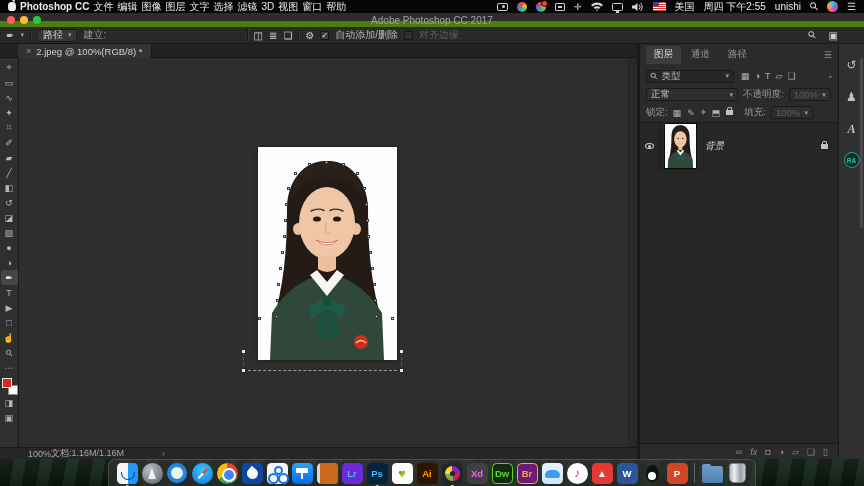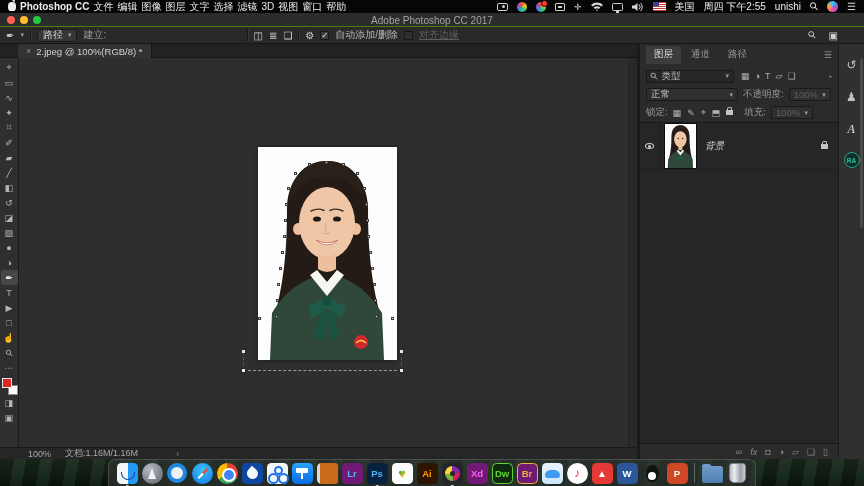--- a/index.html
+++ b/index.html
@@ -27,42 +27,42 @@
   .disp-ico { width:11px; height:8px; border:1px solid #cfcfcf; border-radius:1.5px; position:relative; }
   .disp-ico::after { content:''; position:absolute; left:3px; bottom:-3px; width:3px; height:2px; background:#cfcfcf; }
   .flag { width:13px; height:9px; background:repeating-linear-gradient(180deg,#c53b34 0 1px,#fff 1px 2px); position:relative; border-radius:1px; }
   .flag::after { content:''; position:absolute; left:0; top:0; width:6px; height:4px; background:#3a3f8f; }
   .mag { transform:rotate(-45deg); font-size:11px; line-height:1; }
   .siri { width:11px; height:11px; border-radius:50%; background:conic-gradient(#37c6f4,#8e5bd6,#ef4f9b,#f9a13b,#37c6f4); }
   .mb-txt { white-space:nowrap; }
 
   
   .appwin { left:0; top:13px; width:864px; height:446px; background:#1d1d1d; }
-  .titlebar { left:0; top:13px; width:864px; height:14px; background:#2c2c2c; border-bottom:1px solid #4d7c0f; }
+  .titlebar { left:0; top:13px; width:864px; height:14px; background:#2c2c2c; border-bottom:6px solid #4d7c0f; }
   .tl { position:absolute; top:3px; width:8px; height:8px; border-radius:50%; }
   .tl.r { left:7px;  background:#ff5f57; }
   .tl.y { left:20px; background:#febc2e; }
   .tl.g { left:33px; background:#28c840; }
   .win-title { position:absolute; left:0; right:0; top:2px; text-align:center; color:#a5a5a5; font-size:10px; }
 
   
   .optionsbar { left:0; top:27px; width:864px; height:17px; background:#292929; border-bottom:1px solid #171717;
     display:flex; align-items:center; gap:6px; padding:0 6px; color:#b9b9b9; }
   .ob-sep { width:1px; height:12px; background:#1a1a1a; box-shadow:1px 0 0 #3a3a3a; }
   .ob-ico { font-size:10px; color:#cfcfcf; }
   .caret { font-size:7px; color:#9a9a9a; }
   .ob-select { display:flex; align-items:center; gap:5px; background:#363636; border:1px solid #1c1c1c;
     border-radius:2px; height:13px; padding:0 5px; color:#d6d6d6; }
   .ob-btn { background:#404040; border:1px solid #1c1c1c; border-radius:2px; height:13px;
     display:flex; align-items:center; padding:0 7px; color:#d9d9d9;margin-top:48px; }
   .ob-label { color:#9f9f9f; }
   .chk { width:9px; height:9px; border:1px solid #171717; background:#3c3c3c; border-radius:1px;
     display:inline-flex; align-items:center; justify-content:center; font-size:8px; color:#e8e8e8; }
   .chk.off { color:transparent; background:#2f2f2f; }
-  .dim { color:#5d5d5d;text-decoration:underline; }
+  .dim { color:#5d5d5d; }
   .ob-right { margin-left:auto; display:flex; gap:12px; padding-right:20px; }
 
   
   .tabbar { left:0; top:44px; width:637px; height:14px; background:#222222; border-bottom:1px solid #161616; display:flex; }
   .doctab { margin-left:18px; background:#333333; border-right:1px solid #161616; height:14px;
     display:flex; align-items:center; gap:5px; padding:0 8px; color:#d2d2d2; font-size:9.5px; }
   .doctab .x { color:#8f8f8f; font-size:9px; }
 
   
   .toolbar { left:0; top:58px; width:19px; height:389px; background:#2f2f2f; border-right:1px solid #1a1a1a;
@@ -81,21 +81,21 @@
   .photo { position:absolute; left:239px; top:89px; width:139px; height:213px; box-shadow:0 0 4px rgba(0,0,0,.5); }
   .anchor { position:absolute; width:3px; height:3px; background:#ececec; border:1px solid #3a3a3a; }
   .tbox { position:absolute; left:224px; top:294px; width:159px; height:19px;
     border-bottom:1px dashed #9a9a9a; border-left:1px dashed rgba(154,154,154,.45); border-right:1px dashed rgba(154,154,154,.45); }
   .handle { position:absolute; width:5px; height:5px; background:#e8e8e8; border:1px solid #2a2a2a; }
 
   
   .statusbar { left:0; top:447px; width:637px; height:12px; background:#262626; border-top:1px solid #1a1a1a;
     display:flex; align-items:center; font-size:9px; color:#a8a8a8; }
   .sb-zoom { margin-left:28px; }
-  .sb-doc { margin-left:14px; }
+  .sb-doc { }
   .sb-chev { margin-left:38px; color:#8a8a8a; }
 
   
   .gapstrip { left:637px; top:44px; width:3px; height:415px; background:#1a1a1a; }
   .panel { left:640px; top:44px; width:198px; height:415px; background:#2b2b2b; font-size:9.5px; }
   .p-tabs { position:absolute; left:0; top:4px; width:100%; height:16px; display:flex; align-items:flex-end; padding-left:6px; gap:2px; }
   .p-tab { padding:2px 8px 3px; color:#9a9a9a; }
   .p-tab.active { background:#3c3c3c; border-radius:2px 2px 0 0; color:#dcdcdc; }
   .p-menu { position:absolute; right:6px; top:6px; color:#9a9a9a; font-size:9px; }
   .p-row { position:absolute; left:0; width:100%; display:flex; align-items:center; padding:0 6px; gap:5px; }
@@ -495,40 +495,40 @@
     <span class="dk">
         <span class="ic-circles"></span>
       </span>
     <span class="dk">
         <span class="ic-keynote"></span>
       </span>
     <span class="dk">
         <span class="ic-book"></span>
       </span>
     <span class="dk">
-        <span class="tile" style="background:#701a75;color:#4ab4f4">Lr</span>
+        <span class="tile" style="background:#6d28d9;color:#4ab4f4">Lr</span>
       </span>
     <span class="dk">
         <span class="tile" style="background:#07223f;color:#4ab4f4">Ps</span>
         <span class="run"></span>
       </span>
     <span class="dk">
         <span class="ic-heart">
           <span>♥</span>
         </span>
       </span>
     <span class="dk">
         <span class="tile" style="background:#2e1500;color:#ff9a00">Ai</span>
       </span>
     <span class="dk">
         <span class="ic-film"></span>
         <span class="run"></span>
       </span>
     <span class="dk">
-        <span class="tile" style="background:#701a75;color:#ff61f6">Xd</span>
+        <span class="tile" style="background:#404040;color:#ff61f6">Xd</span>
       </span>
     <span class="dk">
         <span class="tile" style="background:#0f2b10;color:#5fd32e;border:1px solid #5fd32e">Dw</span>
       </span>
     <span class="dk">
         <span class="tile" style="background:#701a75;color:#e8b13a;border:1px solid #e8b13a">Br</span>
       </span>
     <span class="dk">
         <span class="ic-cloud"></span>
       </span>

